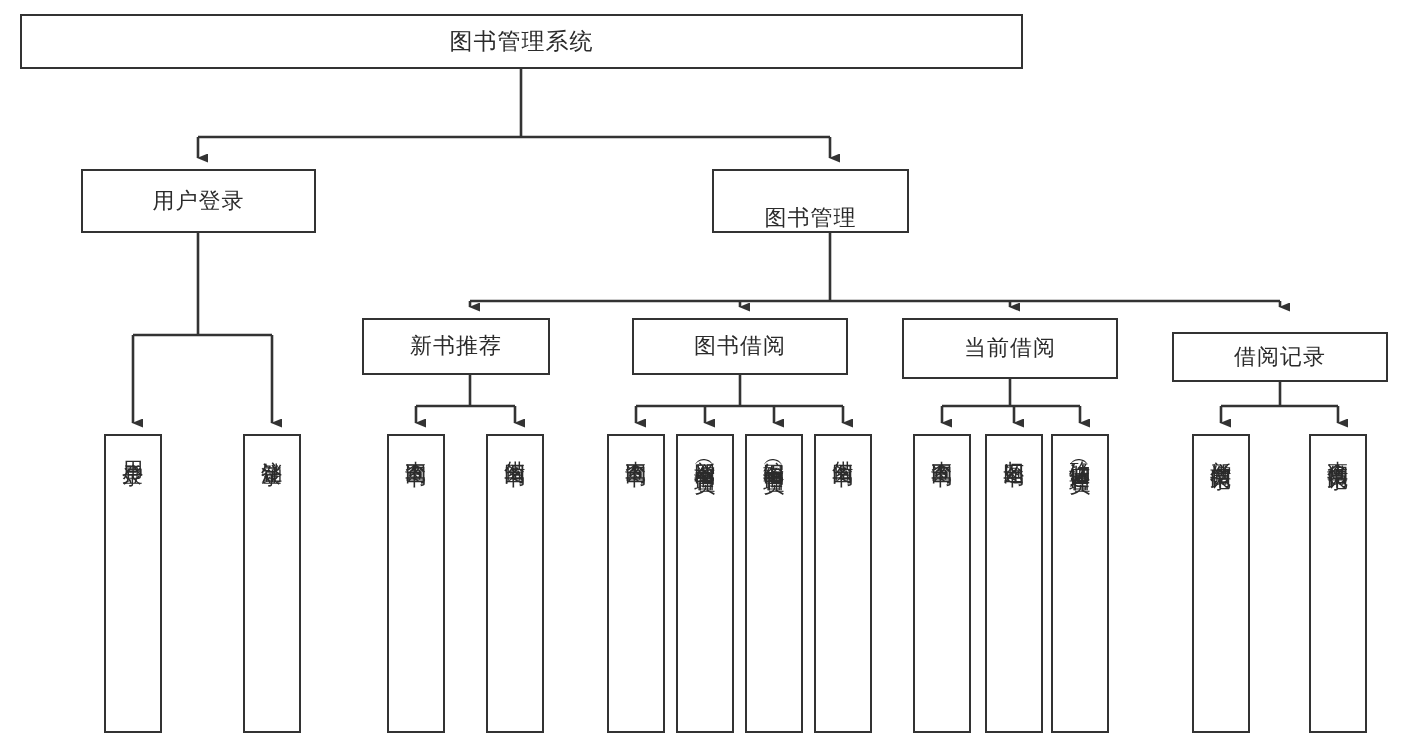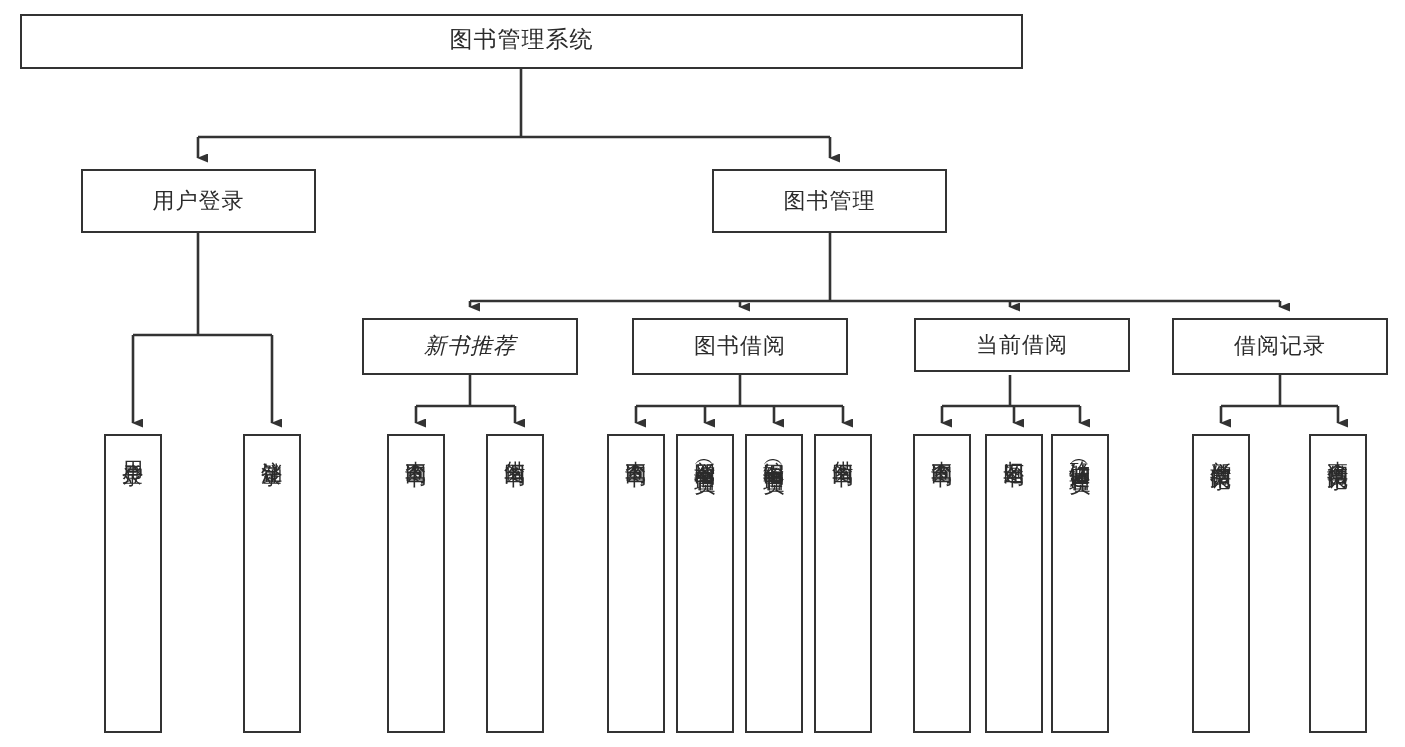--- a/index.html
+++ b/index.html
@@ -41,21 +41,20 @@
   }
   .node-h .node-label {
     font-size: 22px;
     line-height: 1.2;
     letter-spacing: 1px;
     white-space: nowrap;
     color: #2b2b2b;
   }
   .node-root .node-label {
     font-size: 23px;
-    font-family: Liberation Mono, monospace;
   }
   .node-v {
     
     align-items: flex-start;
     justify-content: center;
     padding-top: 8px;
   }
   .node-v .node-label {
     writing-mode: vertical-rl;
     text-orientation: upright;
@@ -129,37 +128,37 @@
   </svg>
 
   <div class="node node-h node-root" style="left:20px; top:14px; width:1003px; height:55px;">
     <span class="node-label">图书管理系统</span>
   </div>
 
   <div class="node node-h" style="left:81px; top:169px; width:235px; height:64px;">
     <span class="node-label">用户登录</span>
   </div>
 
-  <div class="node node-h" style="left:712px; top:169px; width:235px; height:64px;">
+  <div class="node node-h" style="left:712px; top:169px; width:197px; height:64px;align-items:flex-end;">
     <span class="node-label">图书管理</span>
   </div>
 
-  <div class="node node-h" style="left:362px; top:318px; width:216px; height:57px;font-style:italic;">
+  <div class="node node-h" style="left:362px; top:318px; width:188px; height:57px;">
     <span class="node-label">新书推荐</span>
   </div>
 
   <div class="node node-h" style="left:632px; top:318px; width:216px; height:57px;justify-content:center;">
     <span class="node-label">图书借阅</span>
   </div>
 
-  <div class="node node-h" style="left:902px; top:318px; width:216px; height:54px;margin-left:12px;">
+  <div class="node node-h" style="left:902px; top:318px; width:216px; height:61px;">
     <span class="node-label">当前借阅</span>
   </div>
 
-  <div class="node node-h" style="left:1172px; top:318px; width:216px; height:57px;">
+  <div class="node node-h" style="left:1172px; top:332px; width:216px; height:50px;">
     <span class="node-label">借阅记录</span>
   </div>
 
   <div class="node node-v" style="left:104px; top:434px; width:58px; height:299px;">
     <span class="node-label">用户登录</span>
   </div>
 
   <div class="node node-v" style="left:243px; top:434px; width:58px; height:299px;">
     <span class="node-label">注销登录</span>
   </div>

